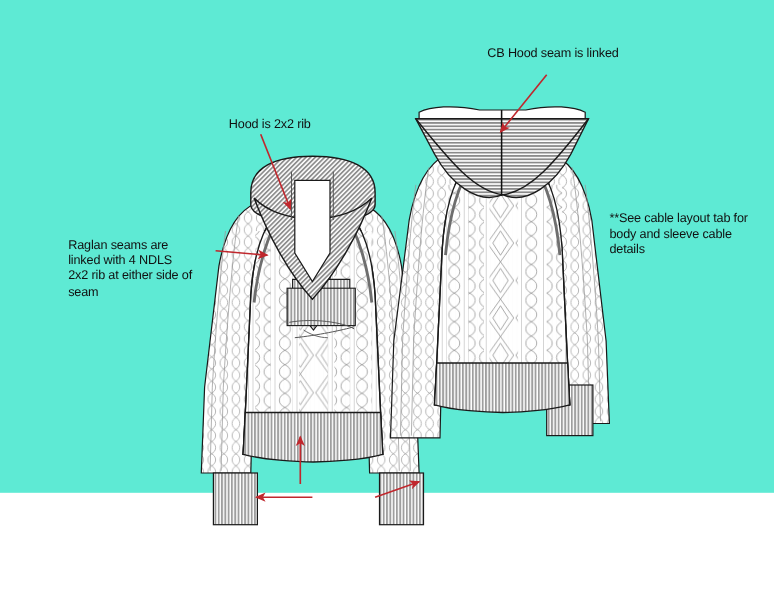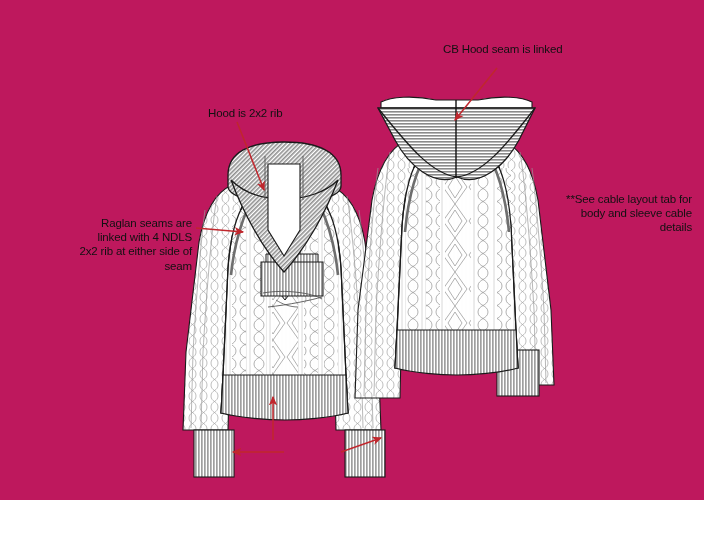--- a/index.html
+++ b/index.html
@@ -1,24 +1,24 @@
 <!DOCTYPE html>
 <html><head>
 <meta charset="utf-8">
 <style>
   html,body{margin:0;padding:0;background:#ffffff;}
   body{width:704px;height:542px;position:relative;overflow:hidden;
        font-family:"Liberation Sans","DejaVu Sans",sans-serif;}
-  #stage{position:absolute;left:0;top:0;width:704px;height:500px;background:#be185d;}
+  #stage{position:absolute;left:0;top:0;width:704px;height:448px;background:#5eead4;}
   .anno{position:absolute;color:#111111;font-size:11.5px;line-height:14.2px;
         letter-spacing:-0.15px;white-space:pre-line;font-family:"Liberation Sans","DejaVu Sans",sans-serif;}
   #a-cbhood{left:443px;top:42px;}
   #a-hood{left:208px;top:106px;}
-  #a-raglan{left:62px;top:216px;width:130px;text-align:right;}
-  #a-cable{left:554px;top:192px;width:138px;text-align:right;}
+  #a-raglan{left:62px;top:216px;width:130px;}
+  #a-cable{left:554px;top:192px;width:138px;}
   #a-hem{left:258px;top:447px;width:120px;}
   svg{position:absolute;left:0;top:0;}
 </style>
 </head>
 <body>
 
 <div id="stage">
 
   <svg width="704" height="542" viewBox="0 0 704 542">
     <defs>

